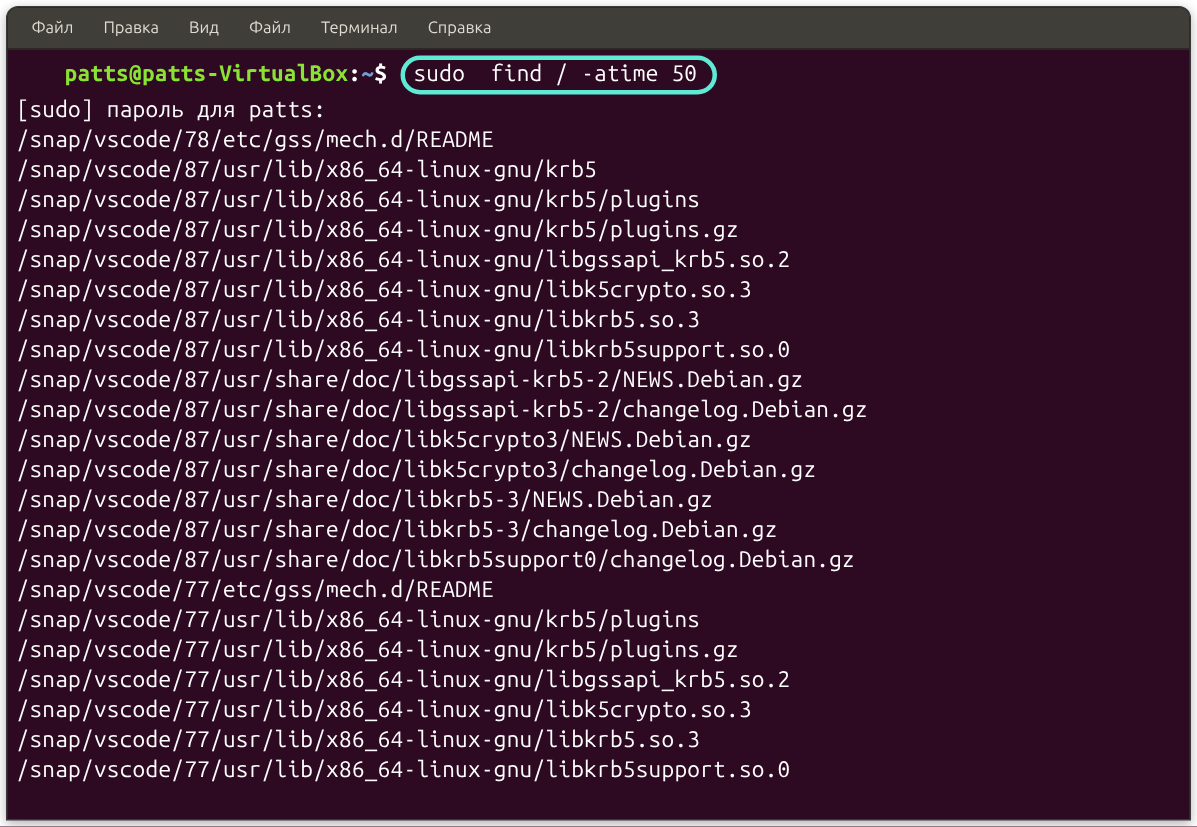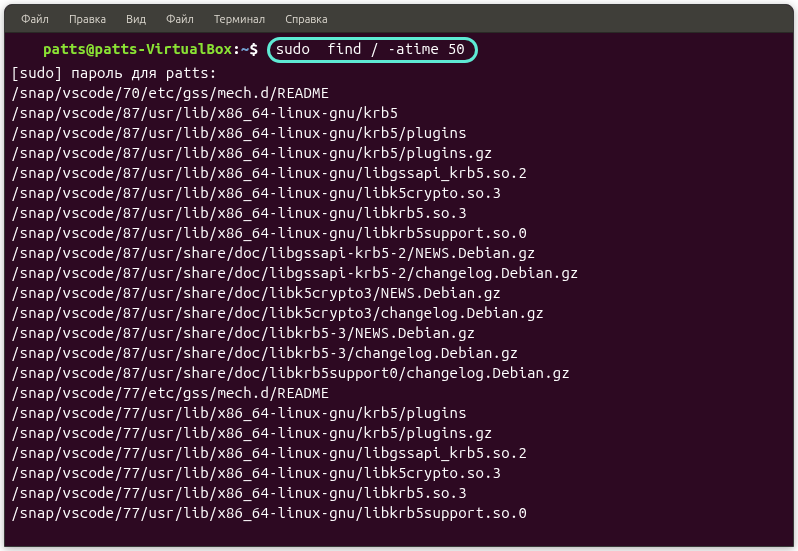--- a/index.html
+++ b/index.html
@@ -100,21 +100,21 @@
     <span class="menu-item">Файл</span>
     <span class="menu-item">Правка</span>
     <span class="menu-item">Вид</span>
     <span class="menu-item">Файл</span>
     <span class="menu-item">Терминал</span>
     <span class="menu-item">Справка</span>
   </div>
 
   <div class="terminal"><span class="prompt-user">patts@patts-VirtualBox</span><span class="prompt-colon">:</span><span class="prompt-path">~</span><span class="prompt-dollar">$</span> <span class="cmd-highlight"><span>sudo  find / -atime 50</span></span>
 <span class="output-line">[sudo] пароль для patts:</span>
-<span class="output-line">/snap/vscode/70/etc/gss/mech.d/README</span>
+<span class="output-line">/snap/vscode/78/etc/gss/mech.d/README</span>
 <span class="output-line">/snap/vscode/87/usr/lib/x86_64-linux-gnu/krb5</span>
 <span class="output-line">/snap/vscode/87/usr/lib/x86_64-linux-gnu/krb5/plugins</span>
 <span class="output-line">/snap/vscode/87/usr/lib/x86_64-linux-gnu/krb5/plugins.gz</span>
 <span class="output-line">/snap/vscode/87/usr/lib/x86_64-linux-gnu/libgssapi_krb5.so.2</span>
 <span class="output-line">/snap/vscode/87/usr/lib/x86_64-linux-gnu/libk5crypto.so.3</span>
 <span class="output-line">/snap/vscode/87/usr/lib/x86_64-linux-gnu/libkrb5.so.3</span>
 <span class="output-line">/snap/vscode/87/usr/lib/x86_64-linux-gnu/libkrb5support.so.0</span>
 <span class="output-line">/snap/vscode/87/usr/share/doc/libgssapi-krb5-2/NEWS.Debian.gz</span>
 <span class="output-line">/snap/vscode/87/usr/share/doc/libgssapi-krb5-2/changelog.Debian.gz</span>
 <span class="output-line">/snap/vscode/87/usr/share/doc/libk5crypto3/NEWS.Debian.gz</span>

